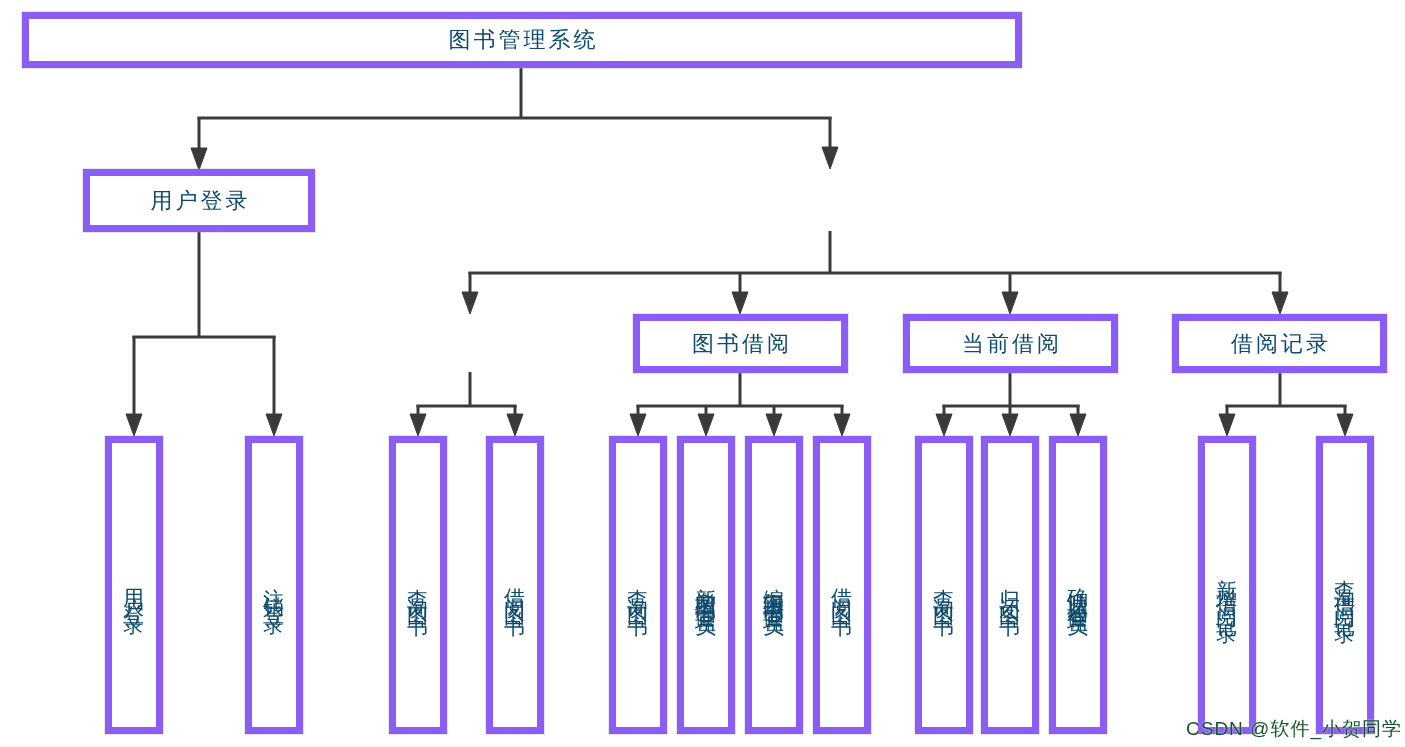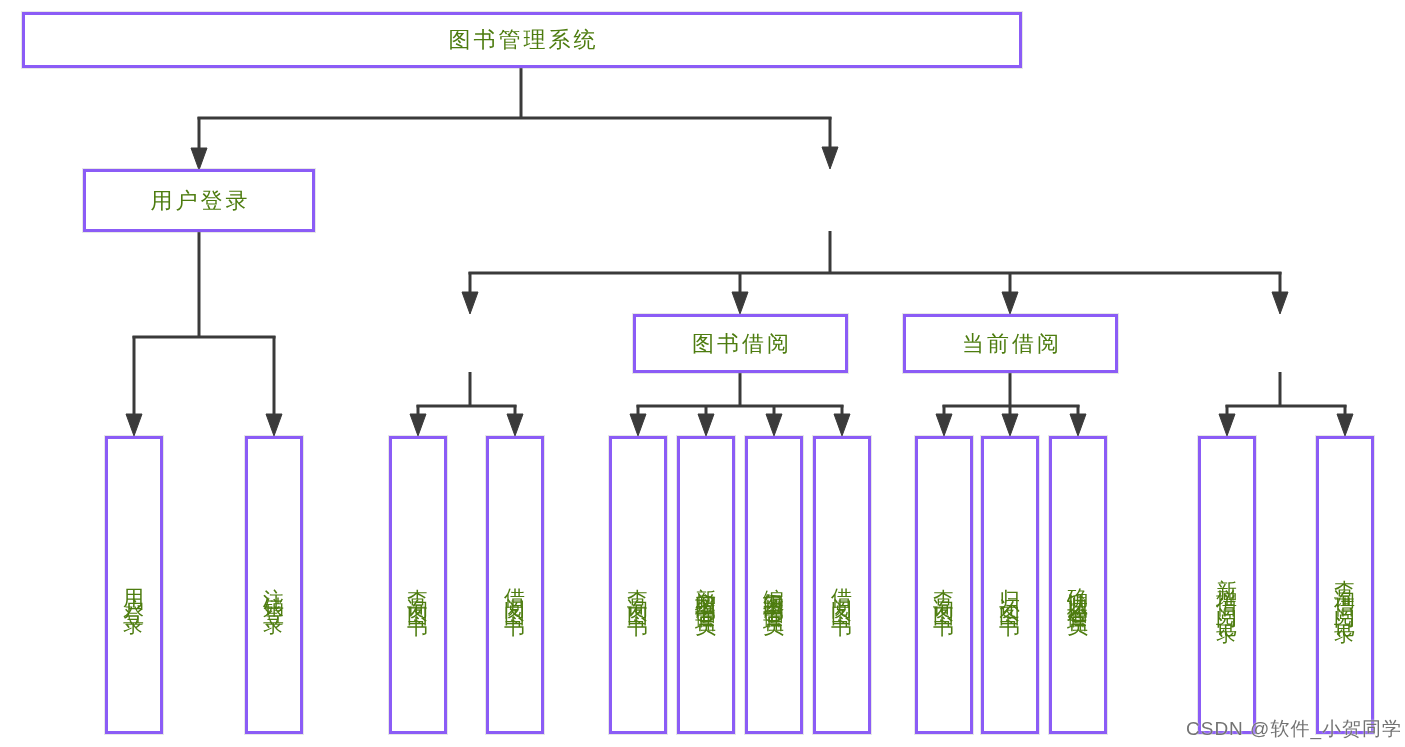--- a/index.html
+++ b/index.html
@@ -16,26 +16,26 @@
     overflow: hidden;
   }
   svg.connectors {
     position: absolute;
     left: 0; top: 0;
     width: 1405px; height: 747px;
   }
   .node {
     position: absolute;
     background: #ffffff;
-    border: 3px solid #8b5cf6;
+    border: 7px solid #8b5cf6;
     box-sizing: border-box;
     display: flex;
     align-items: center;
     justify-content: center;
-    color: #4d7c0f;
+    color: #0c4a6e;
     box-shadow: 0 0 0 1px rgba(160,160,160,0.25);
   }
   .h-label {
     font-size: 22px;
     letter-spacing: 3px;
     white-space: nowrap;
     transform: translateX(1.5px); 
   }
   .v-label {
     writing-mode: vertical-rl;
@@ -46,21 +46,21 @@
     transform: translateY(4.5px);
     white-space: nowrap;
   }
   .leaf .v-label { max-height: 288px; }
   .watermark {
     position: absolute;
     left: 1186px;
     top: 716px;
     font-size: 19px;
     letter-spacing: 1px;
-    color: #737373;
+    color: #14532d;
     text-shadow: 0 0 2px rgba(255,255,255,0.9);
     white-space: nowrap;
     z-index: 5;
   }
 </style>
 </head>
 <body>
 
 <div class="canvas">
 
@@ -149,20 +149,23 @@
   <div class="node" style="left:83px; top:169px; width:232px; height:63px">
     <span class="h-label">用户登录</span>
   </div>
 
   <div class="node" style="left:903px; top:314px; width:215px; height:59px">
     <span class="h-label">当前借阅</span>
   </div>
   <div class="node" style="left:633px; top:314px; width:215px; height:59px">
     <span class="h-label">图书借阅</span>
   </div>
+  <div class="node" style="left:1172px; top:314px; width:215px; height:59px">
+    <span class="h-label">借阅记录</span>
+  </div>
 
   <div class="node leaf" style="left:105px; top:436px; width:58px; height:298px">
     <span class="v-label">用户登录</span>
   </div>
   <div class="node leaf" style="left:245px; top:436px; width:58px; height:298px">
     <span class="v-label">注销登录</span>
   </div>
 
   <div class="node leaf" style="left:389px; top:436px; width:58px; height:298px">
     <span class="v-label">查询图书</span>

